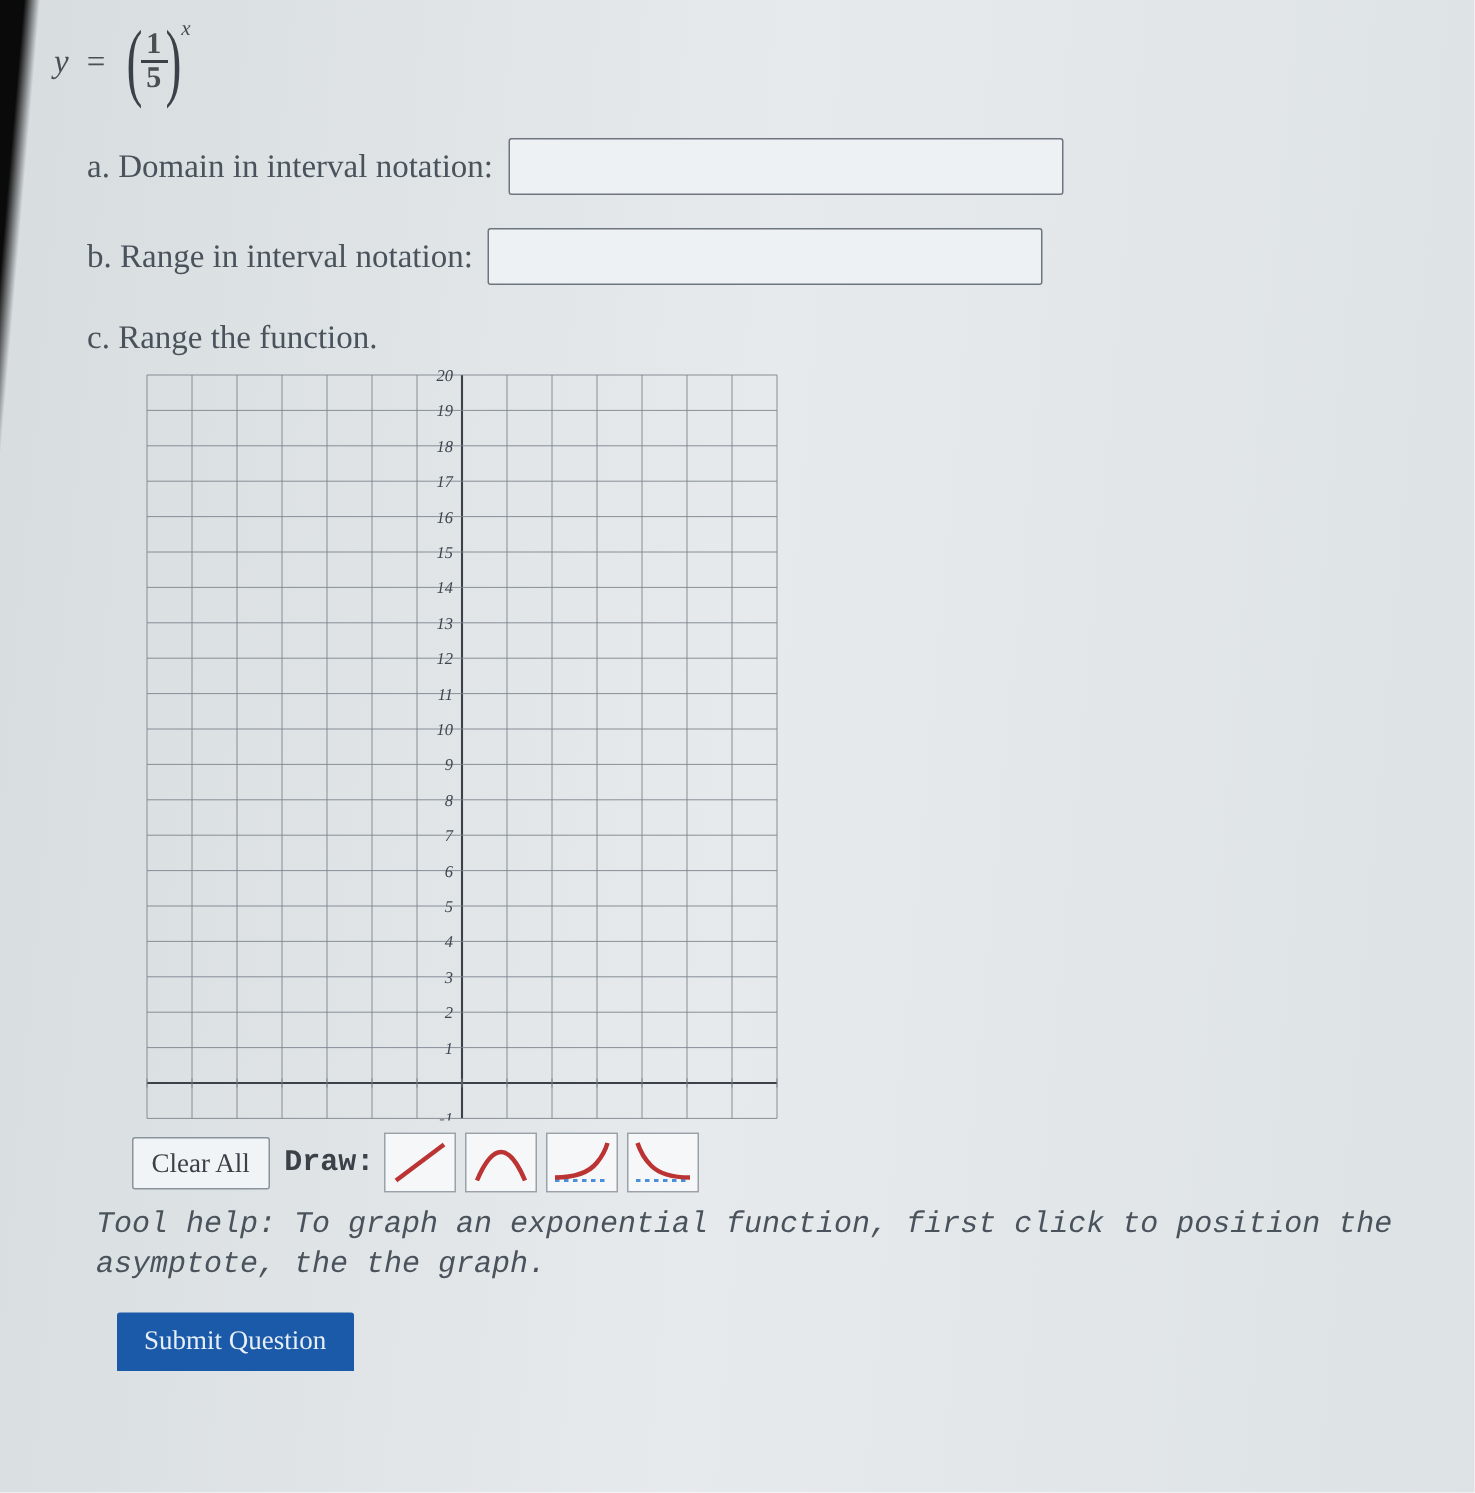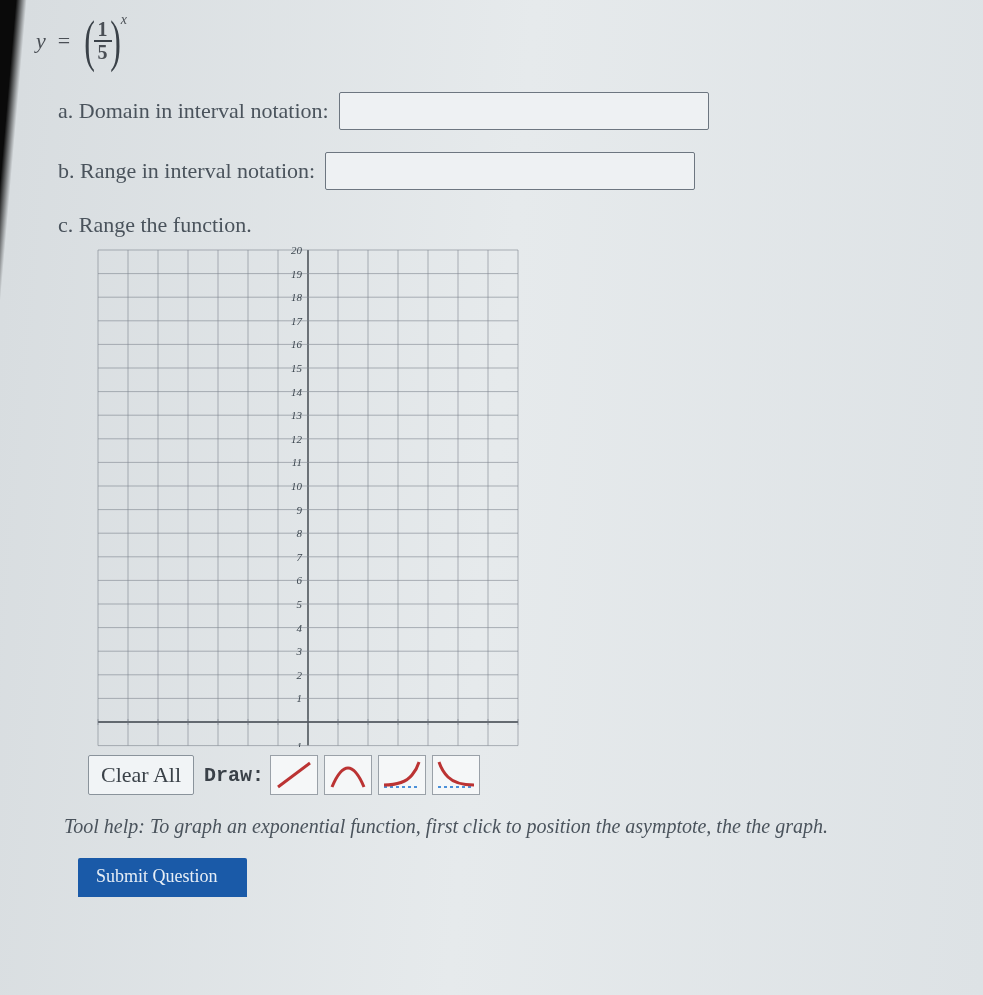--- a/index.html
+++ b/index.html
@@ -104,21 +104,21 @@
   .toolbar {
     margin: 8px 0 6px 58px;
     display: flex;
     align-items: center;
     gap: 6px;
   }
   .btn {
     border: 1px solid #8a939b;
     background: #f1f4f6;
     padding: 6px 12px;
-    font-size: 22px;
+    font-size: 18px;
     font-family: inherit;
     color: #3a4148;
     cursor: pointer;
     border-radius: 2px;
   }
   .draw-lbl {
     font-size: 20px;
     font-weight: 600;
     color: #3a4148;
     margin-left: 4px;
@@ -129,33 +129,34 @@
     height: 40px;
     border: 1px solid #9aa1a8;
     background: #f5f7f8;
     display: flex;
     align-items: center;
     justify-content: center;
     cursor: pointer;
   }
   .tool svg { width: 40px; height: 32px; }
   .help {
-    margin: 18px 0 0 34px;
+    margin: 8px 0 0 34px;
     font-size: 20px;
     font-style: italic;
     color: #4a535c;
     line-height: 1.35;
+    font-family: Liberation Mono, monospace;
   }
   .submit {
     display: inline-block;
     margin: 18px 0 0 48px;
     background: #1a5aa8;
     color: #e7eef6;
     font-size: 18px;
-    padding: 8px 29px 10px 18px;
+    padding: 8px 18px 10px 18px;
     border: none;
     font-family: inherit;
     cursor: pointer;
     border-radius: 2px 2px 0 0;
   }
 </style>
 </head>
 <body>
 
 <div class="page">

